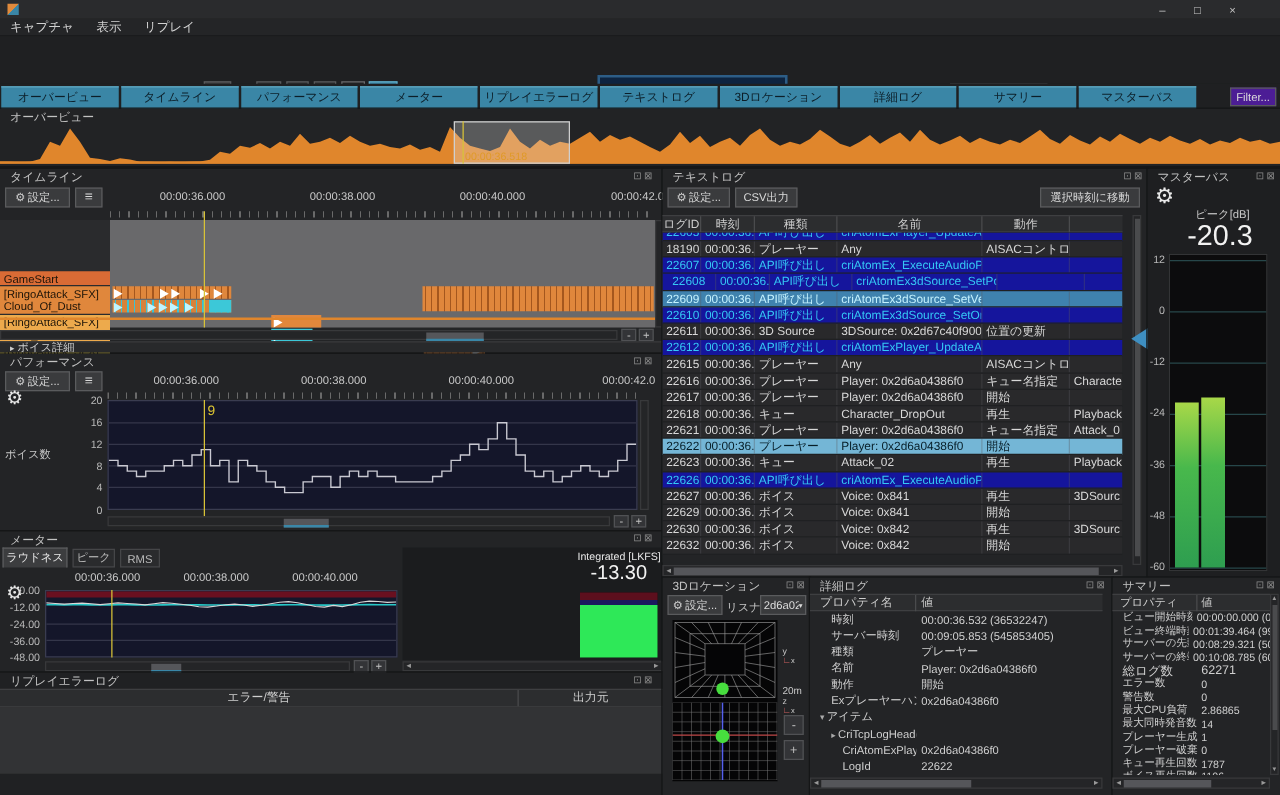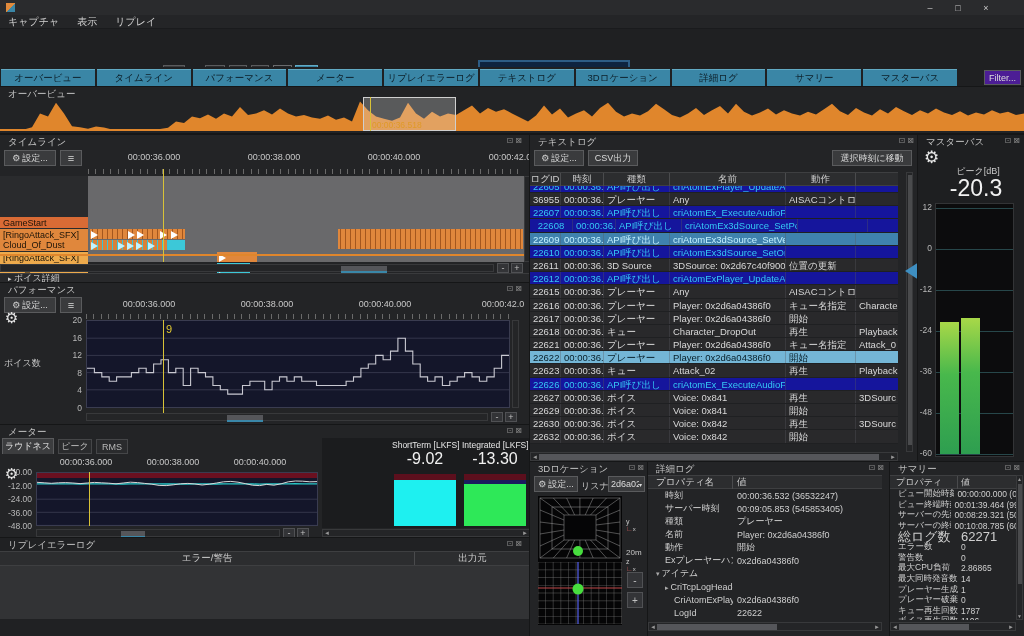--- a/index.html
+++ b/index.html
@@ -275,28 +275,20 @@
           <polyline points="0.0,9.3 7.2,9.8 14.4,10.3 21.5,9.8 28.7,9.6 35.9,10.0 43.1,10.6 50.3,10.0 57.4,9.4 64.6,9.8 71.8,10.2 79.0,10.8 86.2,10.0 93.3,9.2 100.5,9.6 107.7,10.4 114.9,11.2 122.1,12.4 129.2,12.6 136.4,11.8 143.6,10.8 150.8,10.4 157.9,11.0 165.1,12.0 172.3,11.2 179.5,10.0 186.7,8.8 193.8,8.4 201.0,9.2 208.2,10.6 215.4,12.2 222.6,12.6 229.7,11.4 236.9,12.2 244.1,10.8 251.3,8.8 258.5,8.0 265.6,8.2 272.8,8.8 280.0,8.6 " fill="none" stroke="#d8d8d8" stroke-width="1"></polyline>
         </svg>
     </div>
     <div class="cursor" style="left:89px;top:47px;height:54px;"></div>
     <div class="scrtrack" style="left:36px;top:104px;width:244px;height:8px;">
       <div class="scrthumb" style="left:84px;top:1px;width:24px;height:5px;"></div>
     </div>
     <div class="scrbtn" style="left:283px;top:103px;width:12px;height:10px;">-</div>
     <div class="scrbtn" style="left:297px;top:103px;width:12px;height:10px;">+</div>
     <div id="lkfs" style="position:absolute;left:322px;top:13px;width:208px;height:90px;background:#1b1c1e;">
-        <div class="lkfs-col" style="left: 70px; width: 66px;">
-          <div style="text-align:center;font-size:8.5px;color:#e8e8e8;margin-top:2px;white-space:nowrap;">ShortTerm [LKFS]</div>
-          <div style="text-align:center;font-size:16px;color:#f2f2f2;">-9.02</div>
-          <div style="position:absolute;left:2px;top:36px;width:62px;height:52px;background:#0e0e10;">
-            <div style="position:absolute;left:0;top:0;width:62px;height:6px;background:#5c0f1d;"></div>
-            <div style="position:absolute;left:0;top:6px;width:62px;bottom:0;background:#1ef0f0;"></div>
-          </div>
-        </div>
         <div class="lkfs-col" style="left: 140px; width: 66px;">
           <div style="text-align:center;font-size:8.5px;color:#e8e8e8;margin-top:2px;white-space:nowrap;">Integrated [LKFS]</div>
           <div style="text-align:center;font-size:16px;color:#f2f2f2;">-13.30</div>
           <div style="position:absolute;left:2px;top:36px;width:62px;height:52px;background:#0e0e10;">
             <div style="position:absolute;left:0;top:0;width:62px;height:6px;background:#5c0f1d;"></div>
             <div style="position:absolute;left:0;top:6px;width:62px;height:4px;background:#1a1a5e;"></div>
             <div style="position:absolute;left:0;top:10px;width:62px;bottom:0;background:#2ee858;"></div>
           </div>
         </div>
       </div>
@@ -336,21 +328,21 @@
     <div id="log-rows" style="position:absolute;left:0;top:51px;width:368px;height:264px;overflow:hidden;background:#232426;">
         <div class="logrow api" style="height: 7px;">
           <div class="lc" style="width: 31px; text-align: center; margin-top: -6px;">22605</div>
           <div class="lc" style="width: 43px; margin-top: -6px;">00:00:36.515</div>
           <div class="lc" style="width: 66px; margin-top: -6px;">API呼び出し</div>
           <div class="lc" style="width: 116px; margin-top: -6px;">criAtomExPlayer_UpdateAll</div>
           <div class="lc" style="width: 70px; margin-top: -6px;"></div>
           <div class="lc" style="width: 42px; border-right: none; margin-top: -6px;"></div>
         </div>
         <div class="logrow">
-          <div class="lc" style="width: 31px; text-align: center;">36955</div>
+          <div class="lc" style="width: 31px; text-align: center;">18190</div>
           <div class="lc" style="width: 43px;">00:00:36.515</div>
           <div class="lc" style="width: 66px;">プレーヤー</div>
           <div class="lc" style="width: 116px;">Any</div>
           <div class="lc" style="width: 70px;">AISACコントロール値の設定</div>
           <div class="lc" style="width: 42px; border-right: none;"></div>
         </div>
         <div class="logrow api">
           <div class="lc" style="width: 31px; text-align: center;">22607</div>
           <div class="lc" style="width: 43px;">00:00:36.515</div>
           <div class="lc" style="width: 66px;">API呼び出し</div>
@@ -682,21 +674,21 @@
           <div style="padding-left:3px;overflow:hidden;white-space:nowrap;">00:01:39.464 (994</div>
         </div>
         <div class="prow" style="height: 10.6px; font-size: 8.5px; align-items: center;">
           <div style="width:68px;padding-left:8px;box-sizing:border-box;overflow:hidden;white-space:nowrap;">サーバーの先頭時刻</div>
           <div style="padding-left:3px;overflow:hidden;white-space:nowrap;">00:08:29.321 (509</div>
         </div>
         <div class="prow" style="height: 10.6px; font-size: 8.5px; align-items: center;">
           <div style="width:68px;padding-left:8px;box-sizing:border-box;overflow:hidden;white-space:nowrap;">サーバーの終端時刻</div>
           <div style="padding-left:3px;overflow:hidden;white-space:nowrap;">00:10:08.785 (608</div>
         </div>
-        <div class="prow" style="height: 10.6px; font-size: 13px; align-items: center;">
+        <div class="prow" style="height: 10.6px; font-size: 10px; align-items: center;">
           <div style="width:68px;padding-left:8px;box-sizing:border-box;overflow:hidden;white-space:nowrap;">総ログ数</div>
           <div style="padding-left:3px;overflow:hidden;white-space:nowrap;">62271</div>
         </div>
         <div class="prow" style="height: 10.6px; font-size: 8.5px; align-items: center;">
           <div style="width:68px;padding-left:8px;box-sizing:border-box;overflow:hidden;white-space:nowrap;">エラー数</div>
           <div style="padding-left:3px;overflow:hidden;white-space:nowrap;">0</div>
         </div>
         <div class="prow" style="height: 10.6px; font-size: 8.5px; align-items: center;">
           <div style="width:68px;padding-left:8px;box-sizing:border-box;overflow:hidden;white-space:nowrap;">警告数</div>
           <div style="padding-left:3px;overflow:hidden;white-space:nowrap;">0</div>

